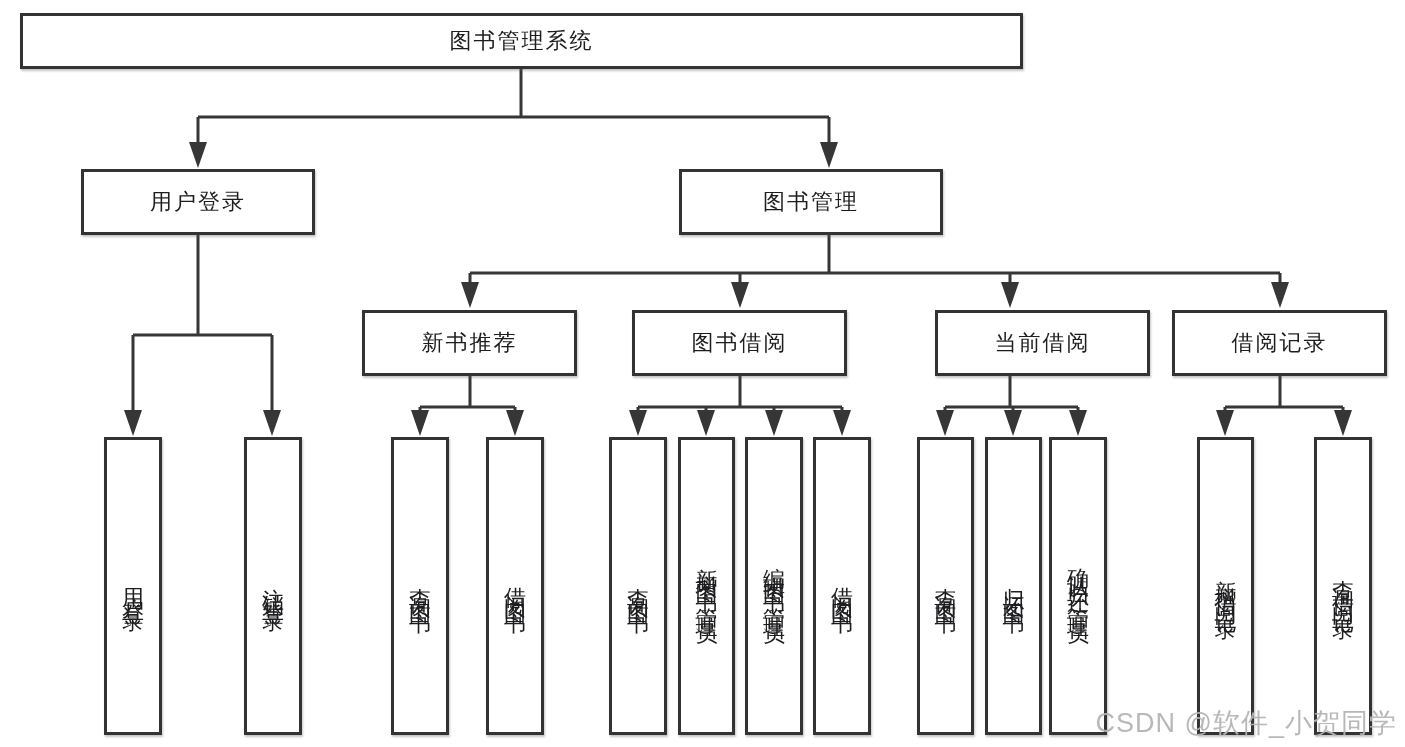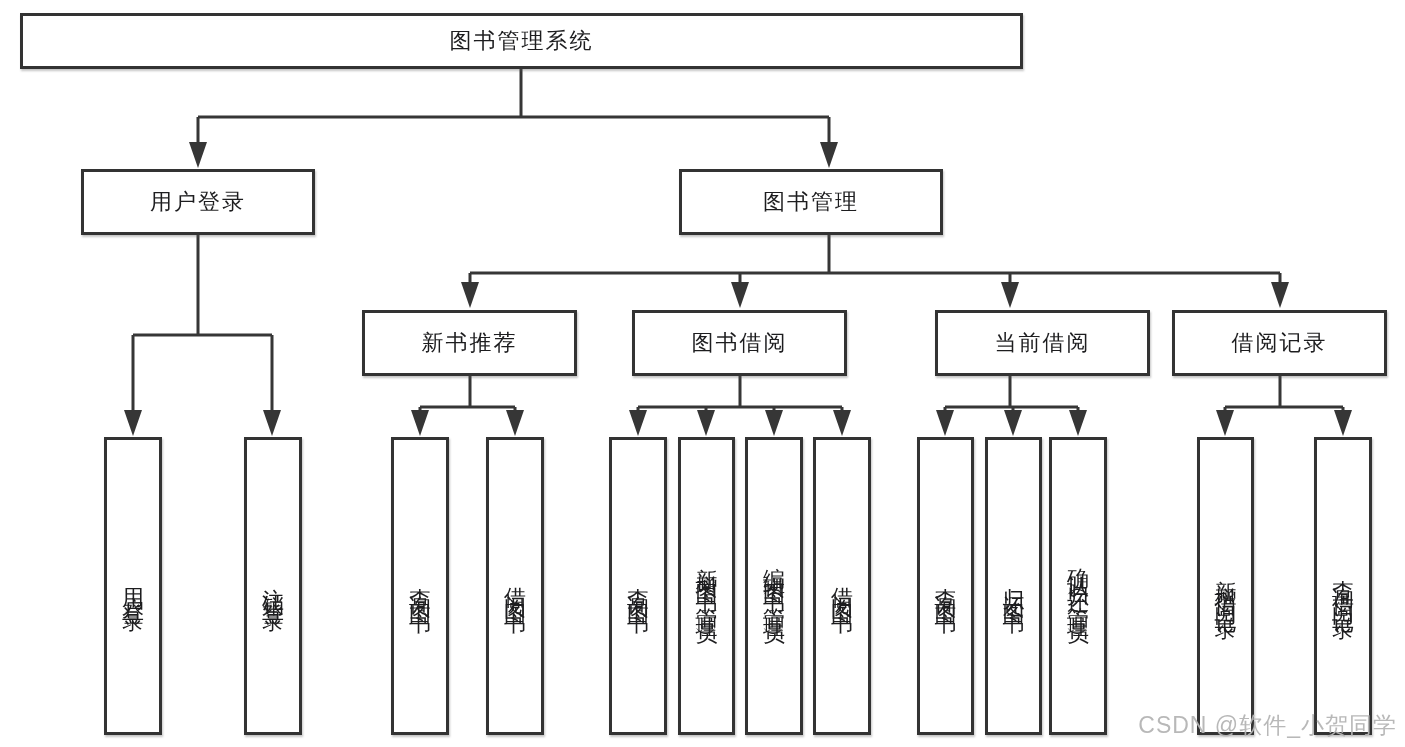--- a/index.html
+++ b/index.html
@@ -18,21 +18,21 @@
   .vbox .lbl{
     writing-mode:vertical-rl;text-orientation:mixed;letter-spacing:8px;
     white-space:normal;line-height:1;
   }
   #connectors{position:absolute;left:0;top:0;z-index:0;}
   .ln{stroke:#363636;stroke-width:3;fill:none;}
   .arw{fill:#363636;stroke:none;}
   .box{z-index:1;}
   #watermark{
     position:absolute;right:8px;bottom:6px;z-index:2;
-    font-size:23px;color:#b5b5b5;opacity:0.95;letter-spacing:1px;white-space:nowrap;
+    font-size:27px;color:#b5b5b5;opacity:0.95;letter-spacing:1px;white-space:nowrap;
   }
 </style>
 </head>
 <body>
 
 <div id="stage">
 
   <svg id="connectors" width="1405" height="747" viewBox="0 0 1405 747">
 
     <path class="ln" d="M521 66 V117 M198 117 H829 M198 117 V144 M829 117 V144"></path>

